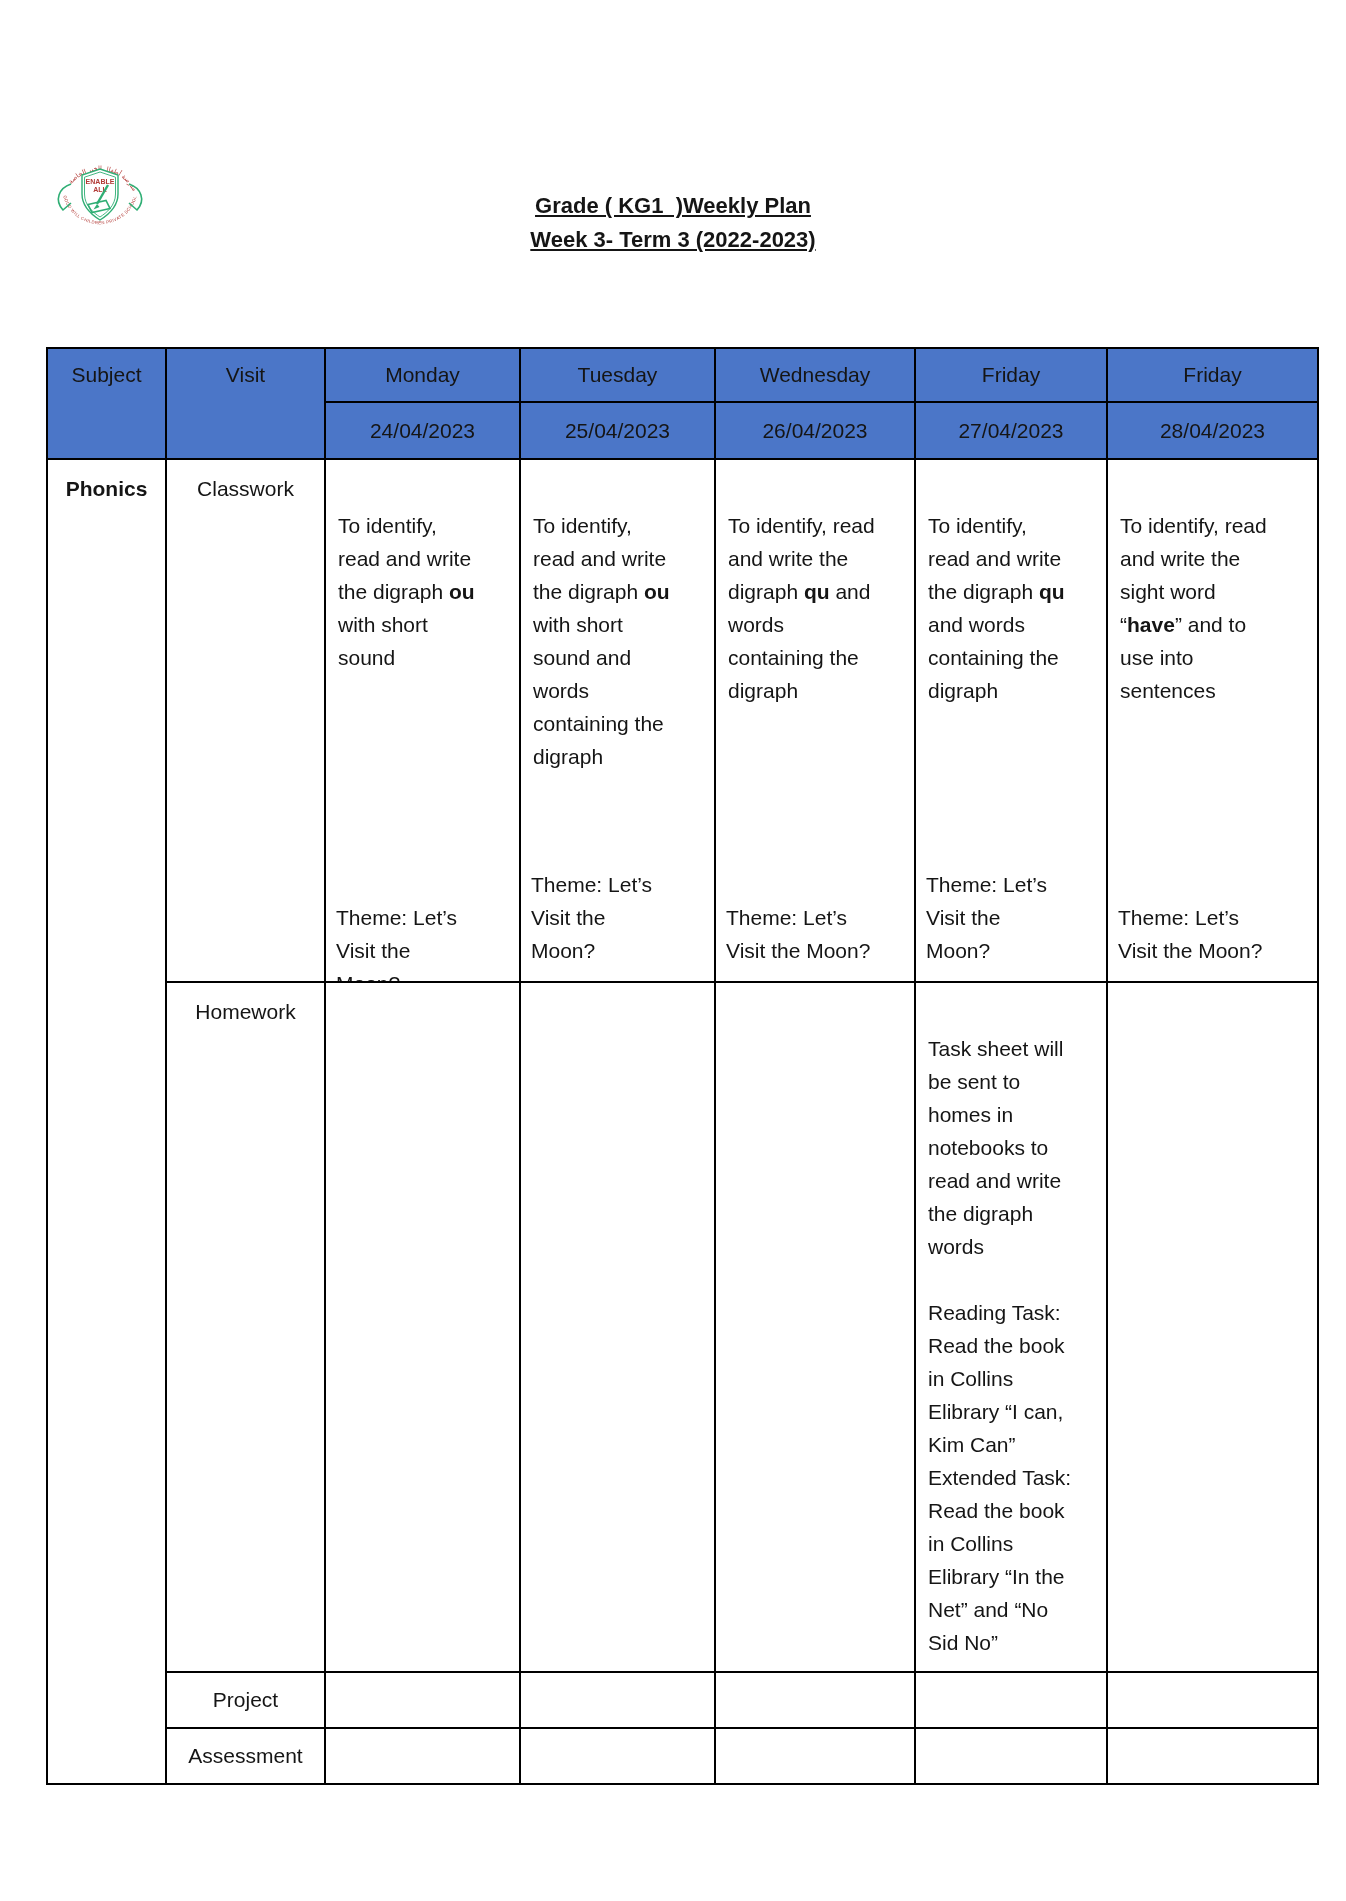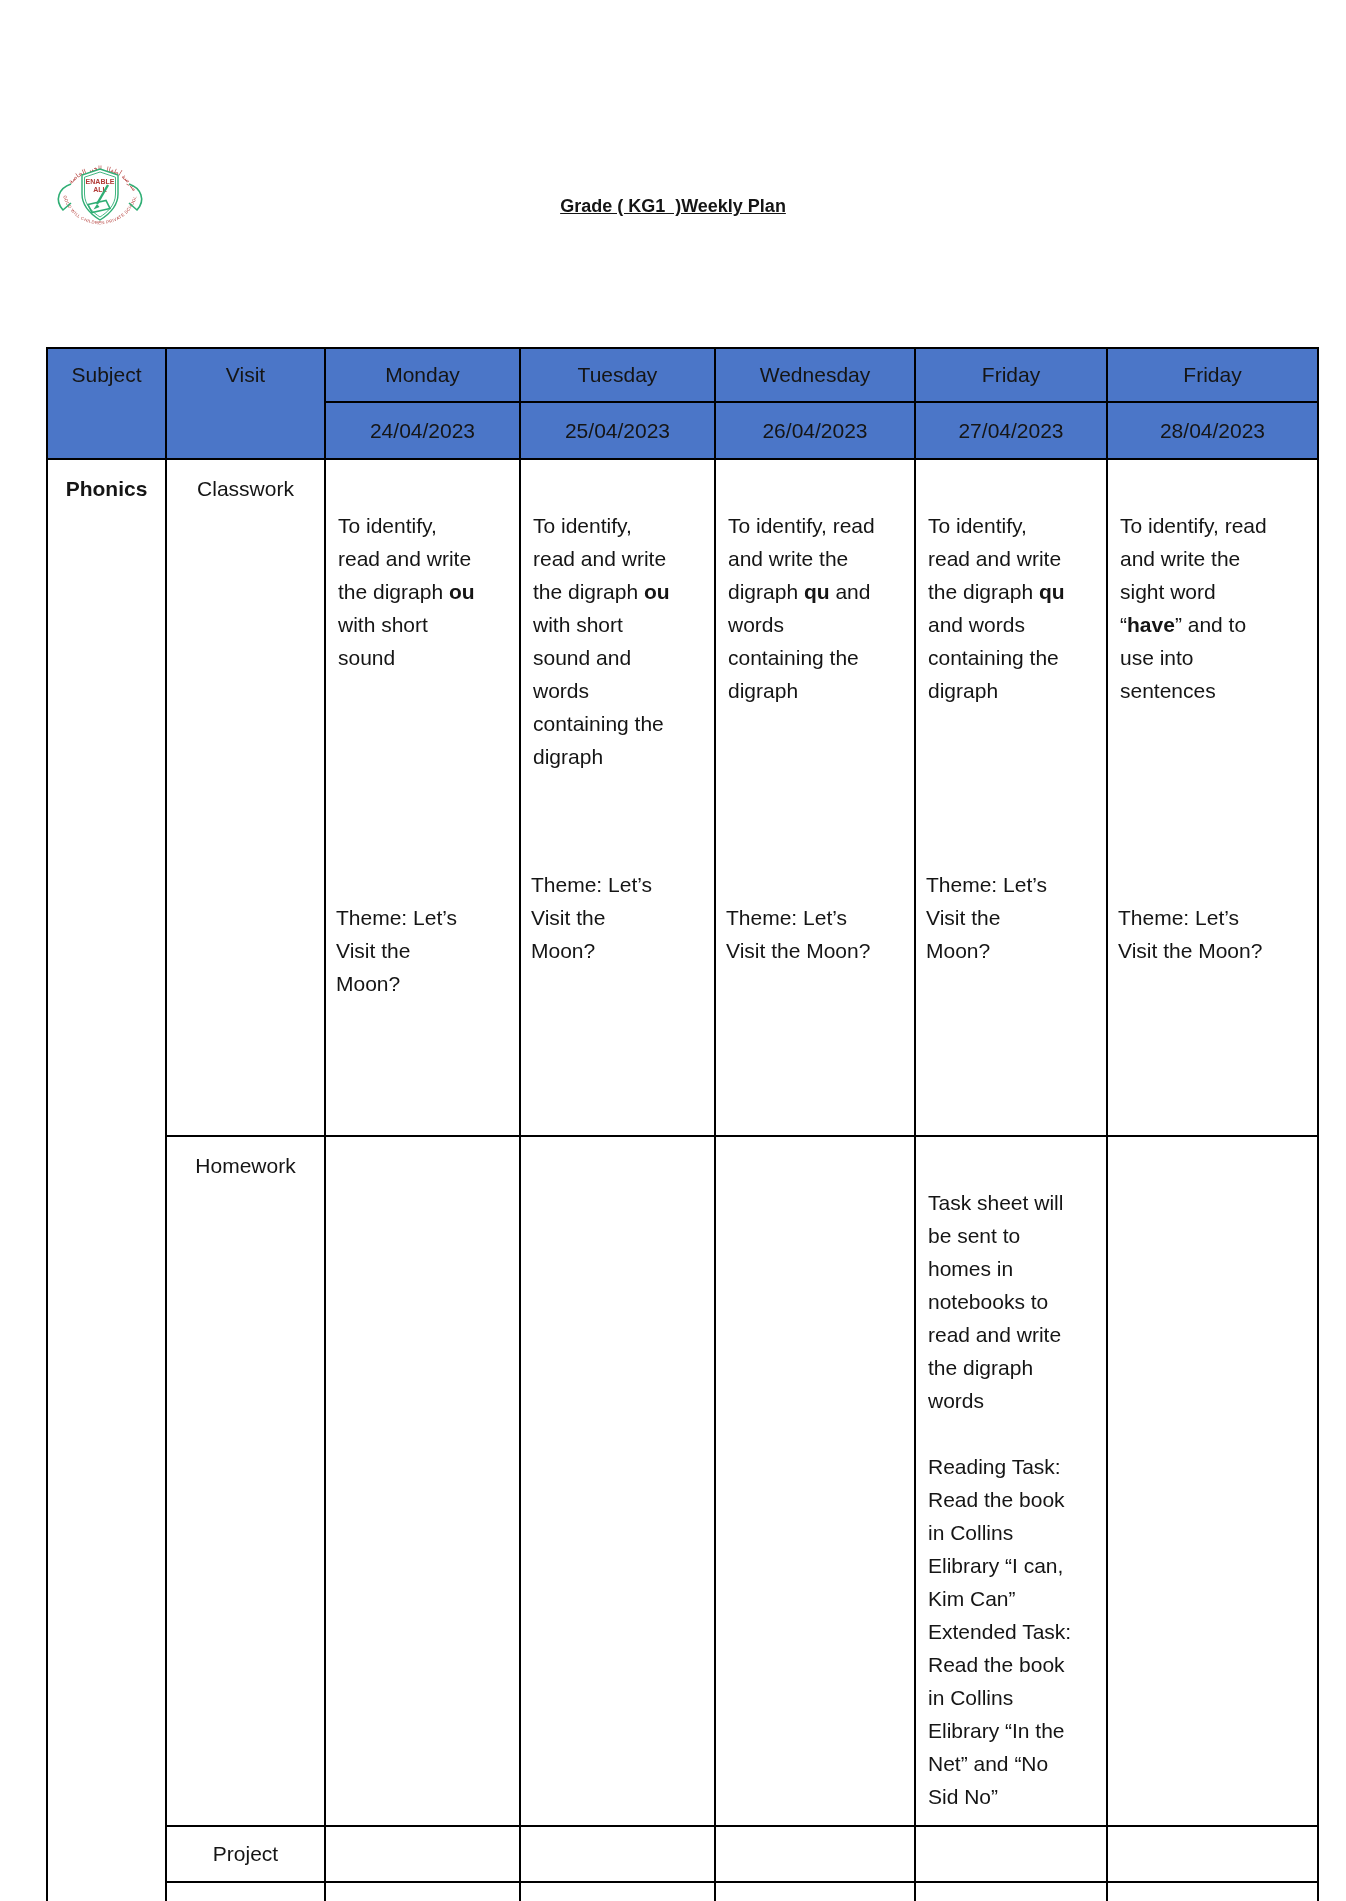--- a/index.html
+++ b/index.html
@@ -3,21 +3,21 @@
 <meta charset="utf-8">
 <style>
   html,body{margin:0;padding:0;background:#ffffff;}
   .page{
     position:relative;width:1346px;height:1901px;background:#ffffff;
     font-family:"Liberation Sans",sans-serif;color:#151515;overflow:hidden;
   }
   .logo{position:absolute;left:50px;top:147px;width:100px;height:100px;}
   .titles{
     position:absolute;left:0;top:189px;width:100%;text-align:center;
-    font-weight:bold;font-size:18px;line-height:34px;
+    font-weight:bold;font-size:22px;line-height:34px;
   }
   .title-line{text-decoration:underline;white-space:pre;}
   table.plan{
     position:absolute;left:46px;top:347px;width:1271px;
     border-collapse:collapse;table-layout:fixed;
     font-size:21px;line-height:33px;color:#151515;
   }
   table.plan td{
     border:2px solid #000;vertical-align:top;padding:12px;overflow:hidden;
     word-wrap:break-word;
@@ -61,20 +61,21 @@
       <text x="50" y="37" text-anchor="middle" font-size="7" font-weight="bold" fill="var(--logo-red,#b23a36)">ENABLE</text>
       <text x="50" y="45" text-anchor="middle" font-size="7" font-weight="bold" fill="var(--logo-red,#b23a36)">ALL</text>
       <path d="M58,38 L47,57" stroke="var(--logo-green,#2fae74)" stroke-width="2.4" fill="none"></path>
       <path d="M47,57 L43.5,62.5 L49.5,60 Z" fill="var(--logo-green,#2fae74)"></path>
       <path d="M38,57.5 L56,53.5 L60,61.5 L42,65.5 Z" fill="none" stroke="var(--logo-green,#2fae74)" stroke-width="1.6"></path>
     </svg>
   </div>
 
   <div class="titles">
     <div class="title-line">Grade ( KG1  )Weekly Plan</div>
+    <div class="title-line">Week 3- Term 3 (2022-2023)</div>
   </div>
 
   <table class="plan">
     <colgroup>
       <col style="width:119px">
         <col style="width:159px">
         <col style="width:195px">
       <col style="width:195px">
         <col style="width:200px">
         <col style="width:192px">
@@ -90,21 +91,21 @@
       <td class="hdr">Friday</td>
       <td class="hdr">Friday</td>
     </tr>
     <tr style="height:35px">
       <td class="hdr hdr-date">24/04/2023</td>
       <td class="hdr hdr-date">25/04/2023</td>
       <td class="hdr hdr-date">26/04/2023</td>
       <td class="hdr hdr-date">27/04/2023</td>
       <td class="hdr hdr-date">28/04/2023</td>
     </tr>
-    <tr style="height:677px">
+    <tr style="height:523px">
       <td class="subject-cell" rowspan="4">Phonics</td>
       <td class="task-cell">Classwork</td>
       <td class="day-cell">
         <div class="body-text">To identify,
 read and write
 the digraph <b>ou</b>
 with short
 sound</div>
         <div class="theme theme-a">Theme: Let’s
 Visit the

